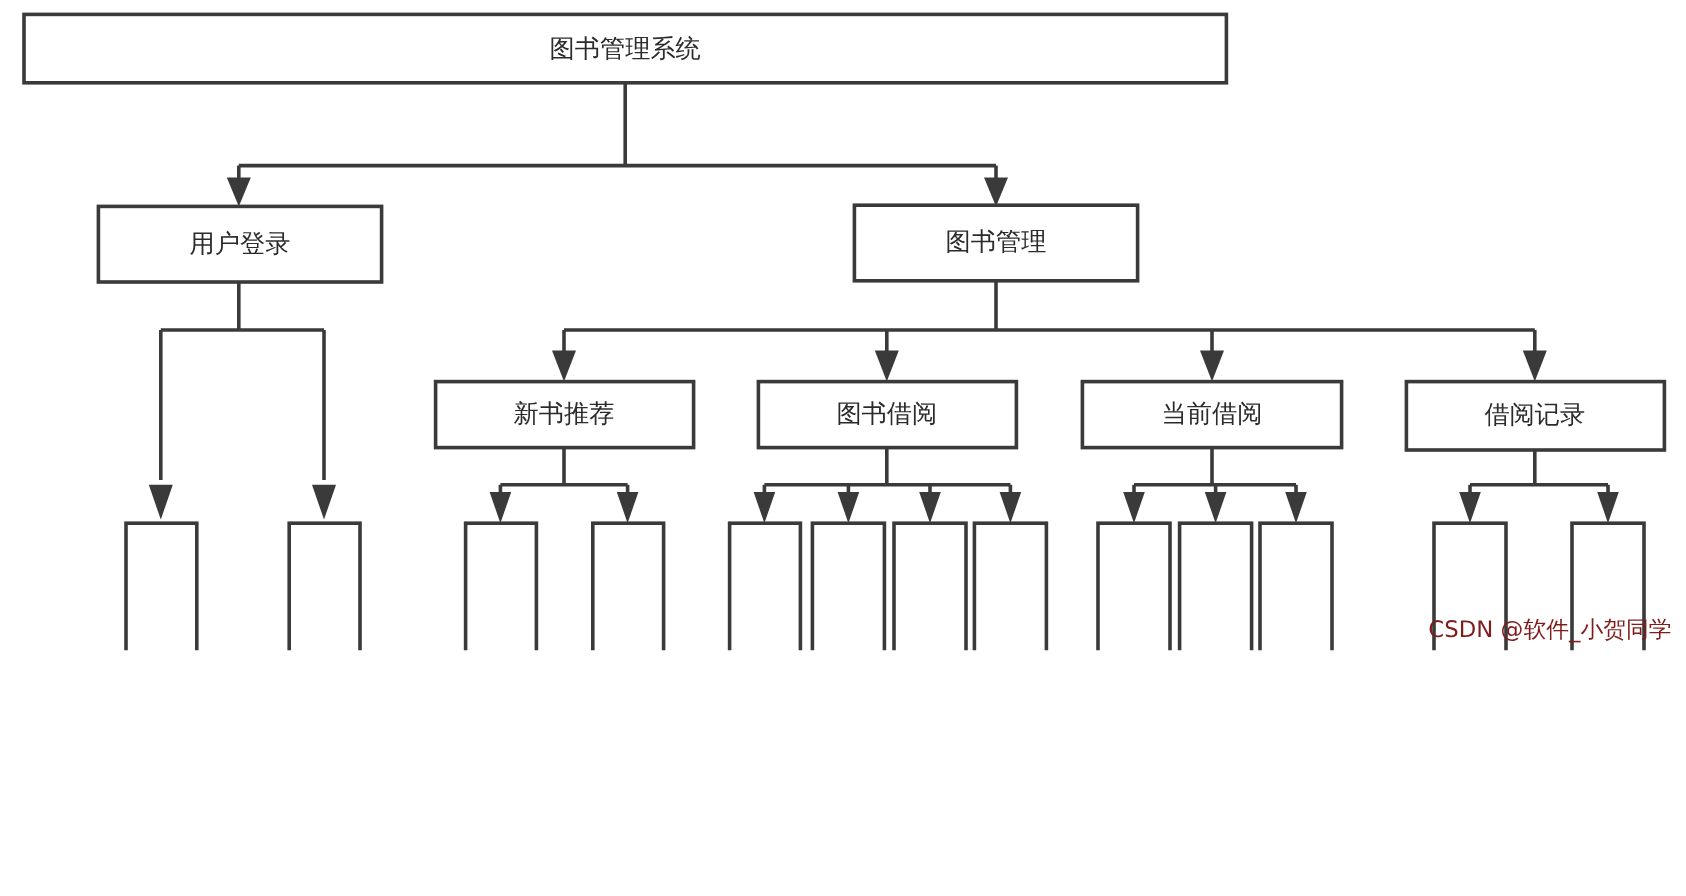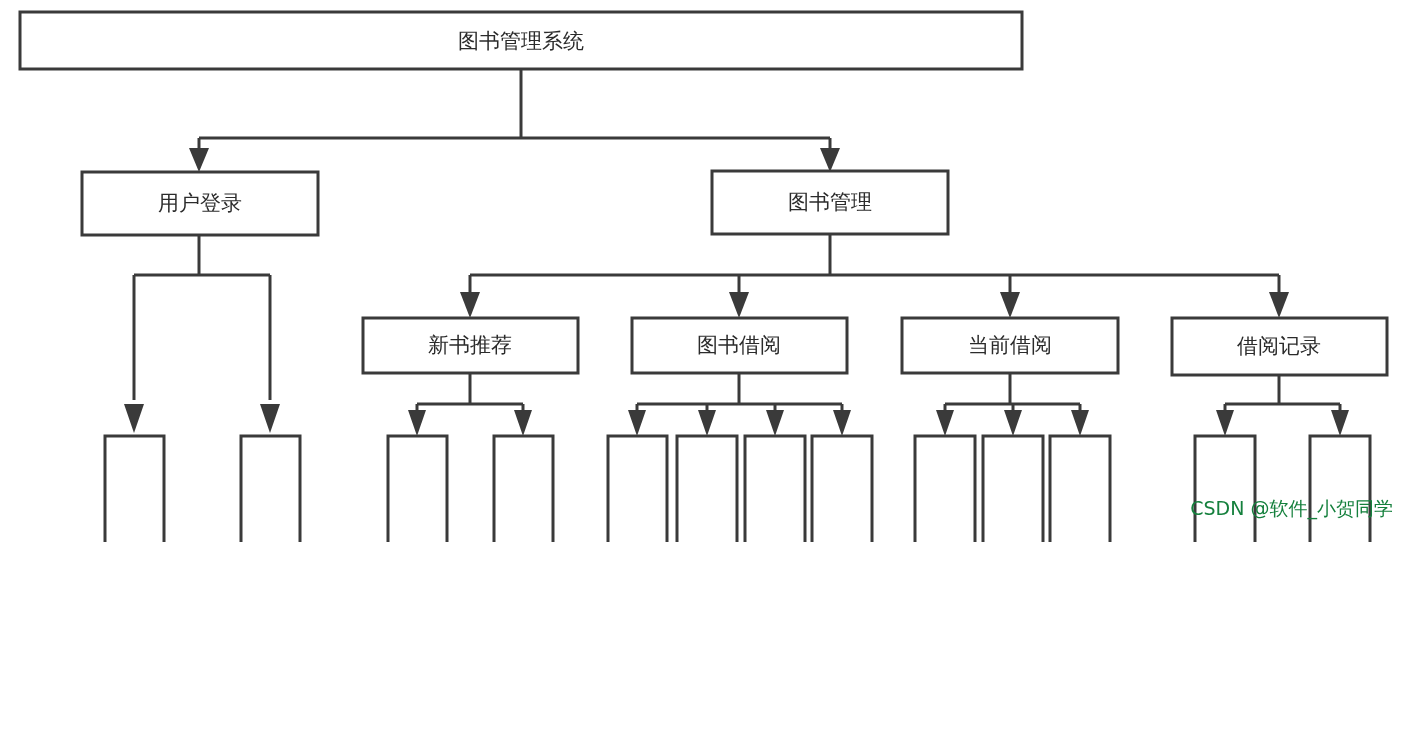--- a/index.html
+++ b/index.html
@@ -60,24 +60,24 @@
     letter-spacing: 1px;
     display: flex;
     align-items: flex-start;
     justify-content: center;
     white-space: nowrap;
     pointer-events: none;
   }
   .watermark {
     position: absolute;
     right: 12px;
-    bottom: 20px;
+    bottom: 4px;
     font-family: "DejaVu Sans", "Liberation Sans", sans-serif;
     font-size: 19px;
-    color: #15803d;
+    color: #7f1d1d;
     white-space: nowrap;
     user-select: none;
   }
 </style>
 </head>
 <body>
 
 <div id="diagram-root">
 
   <svg id="flow-svg" viewBox="0 0 1405 747">

